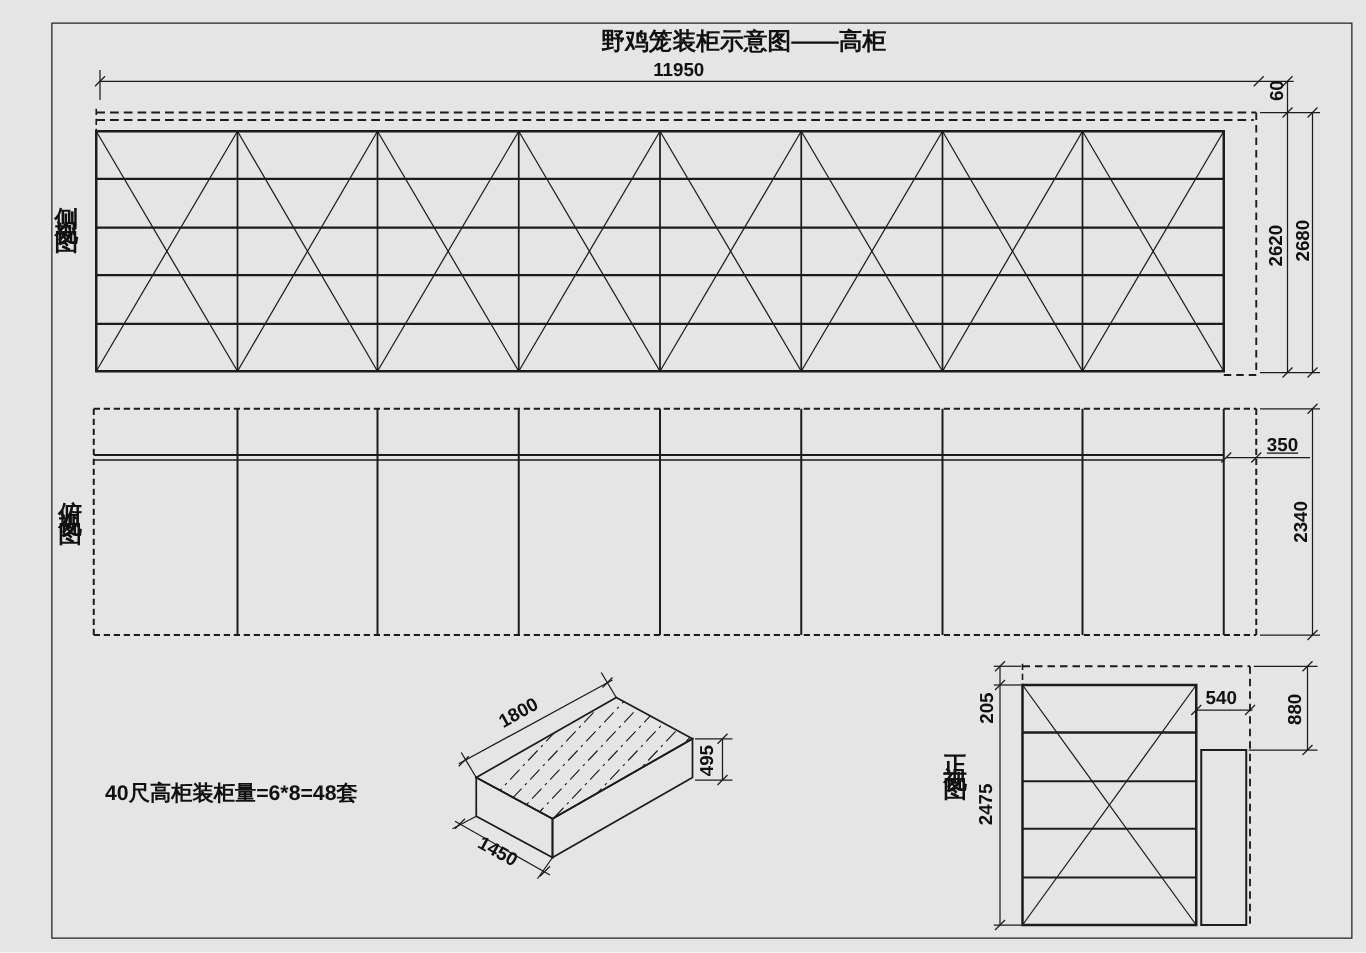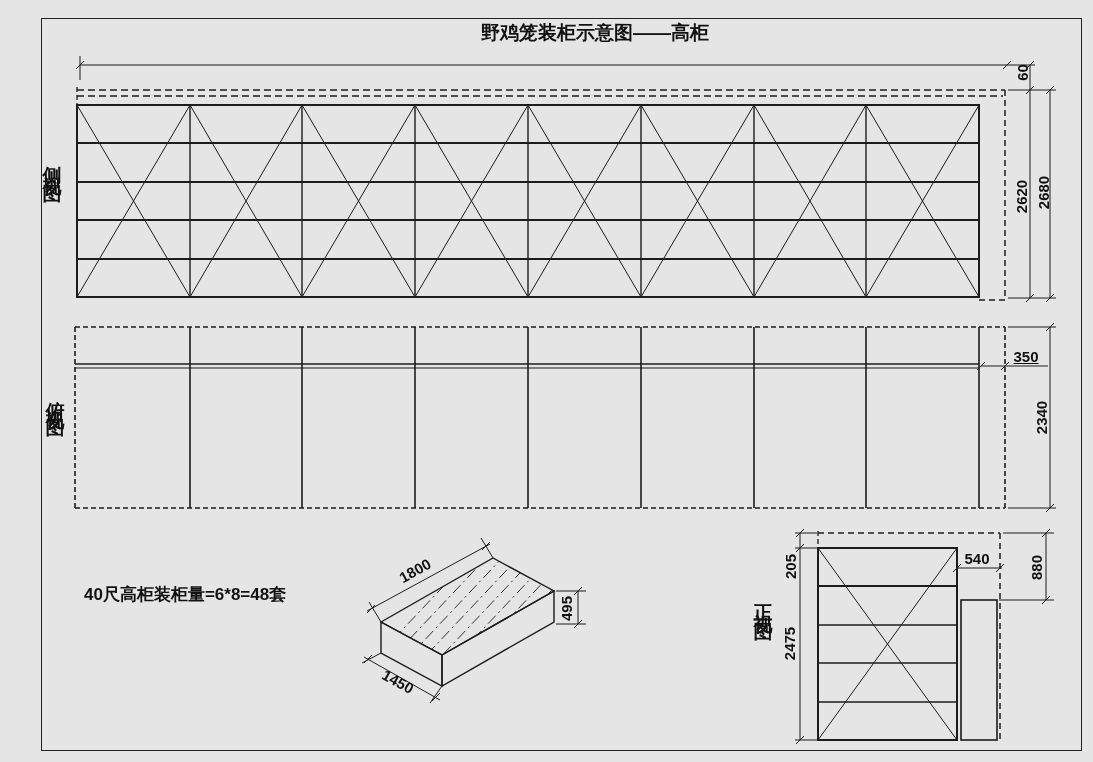--- a/index.html
+++ b/index.html
@@ -5,21 +5,21 @@
   html,body{margin:0;padding:0;background:#fff;}
   #sheet{position:relative;width:1093px;height:762px;background:#e5e5e5;overflow:hidden;
          font-family:"Liberation Sans","DejaVu Sans",sans-serif;color:#111;}
   #frame{position:absolute;left:41px;top:18px;width:1039px;height:731px;border:1.3px solid #222;}
   svg{position:absolute;left:0;top:0;}
   .txt{position:absolute;white-space:nowrap;color:#111;}
   .title{font-size:19px;font-weight:bold;text-align:center;}
   .dim{font-size:15px;font-weight:bold;text-align:center;letter-spacing:0px;}
   .rot{transform:rotate(-90deg);}
   .viewlabel{font-size:19px;font-weight:bold;writing-mode:vertical-lr;text-orientation:upright;letter-spacing:9px;line-height:24px;}
-  .note{font-size:17px;font-weight:bold;}
+  .note{font-size:17px;font-weight:bold;margin-top:40px;}
 </style>
 </head>
 <body>
 
 <div id="sheet">
   <div id="frame"></div>
 
   <svg width="1093" height="762" viewBox="0 0 1093 762" stroke="#1c1c1c" fill="none" stroke-linecap="butt">
 
     <g>
@@ -179,20 +179,21 @@
       </g>
     </g>
   </svg>
 
   <div class="txt title" style="left:150px;top:20px;width:890px;">野鸡笼装柜示意图——高柜</div>
 
   <div class="txt viewlabel" style="left:40px;top:151px;">侧视图</div>
   <div class="txt viewlabel" style="left:43px;top:385px;">俯视图</div>
   <div class="txt viewlabel" style="left:751px;top:589px;">正视图</div>
 
+  <div class="txt dim" style="left:443px;top:48px;width:200px;">11950</div>
   <div class="txt dim rot" style="left:992px;top:64px;width:60px;">60</div>
   <div class="txt dim rot" style="left:991px;top:188px;width:60px;">2620</div>
   <div class="txt dim rot" style="left:1013px;top:184px;width:60px;">2680</div>
 
   <div class="txt dim" style="left:986px;top:348px;width:80px;text-decoration:underline;">350</div>
   <div class="txt dim rot" style="left:1011px;top:409px;width:60px;">2340</div>
 
   <div class="txt dim rot" style="left:760px;top:558px;width:60px;">205</div>
   <div class="txt dim rot" style="left:759px;top:635px;width:60px;">2475</div>
   <div class="txt dim" style="left:937px;top:550px;width:80px;">540</div>

